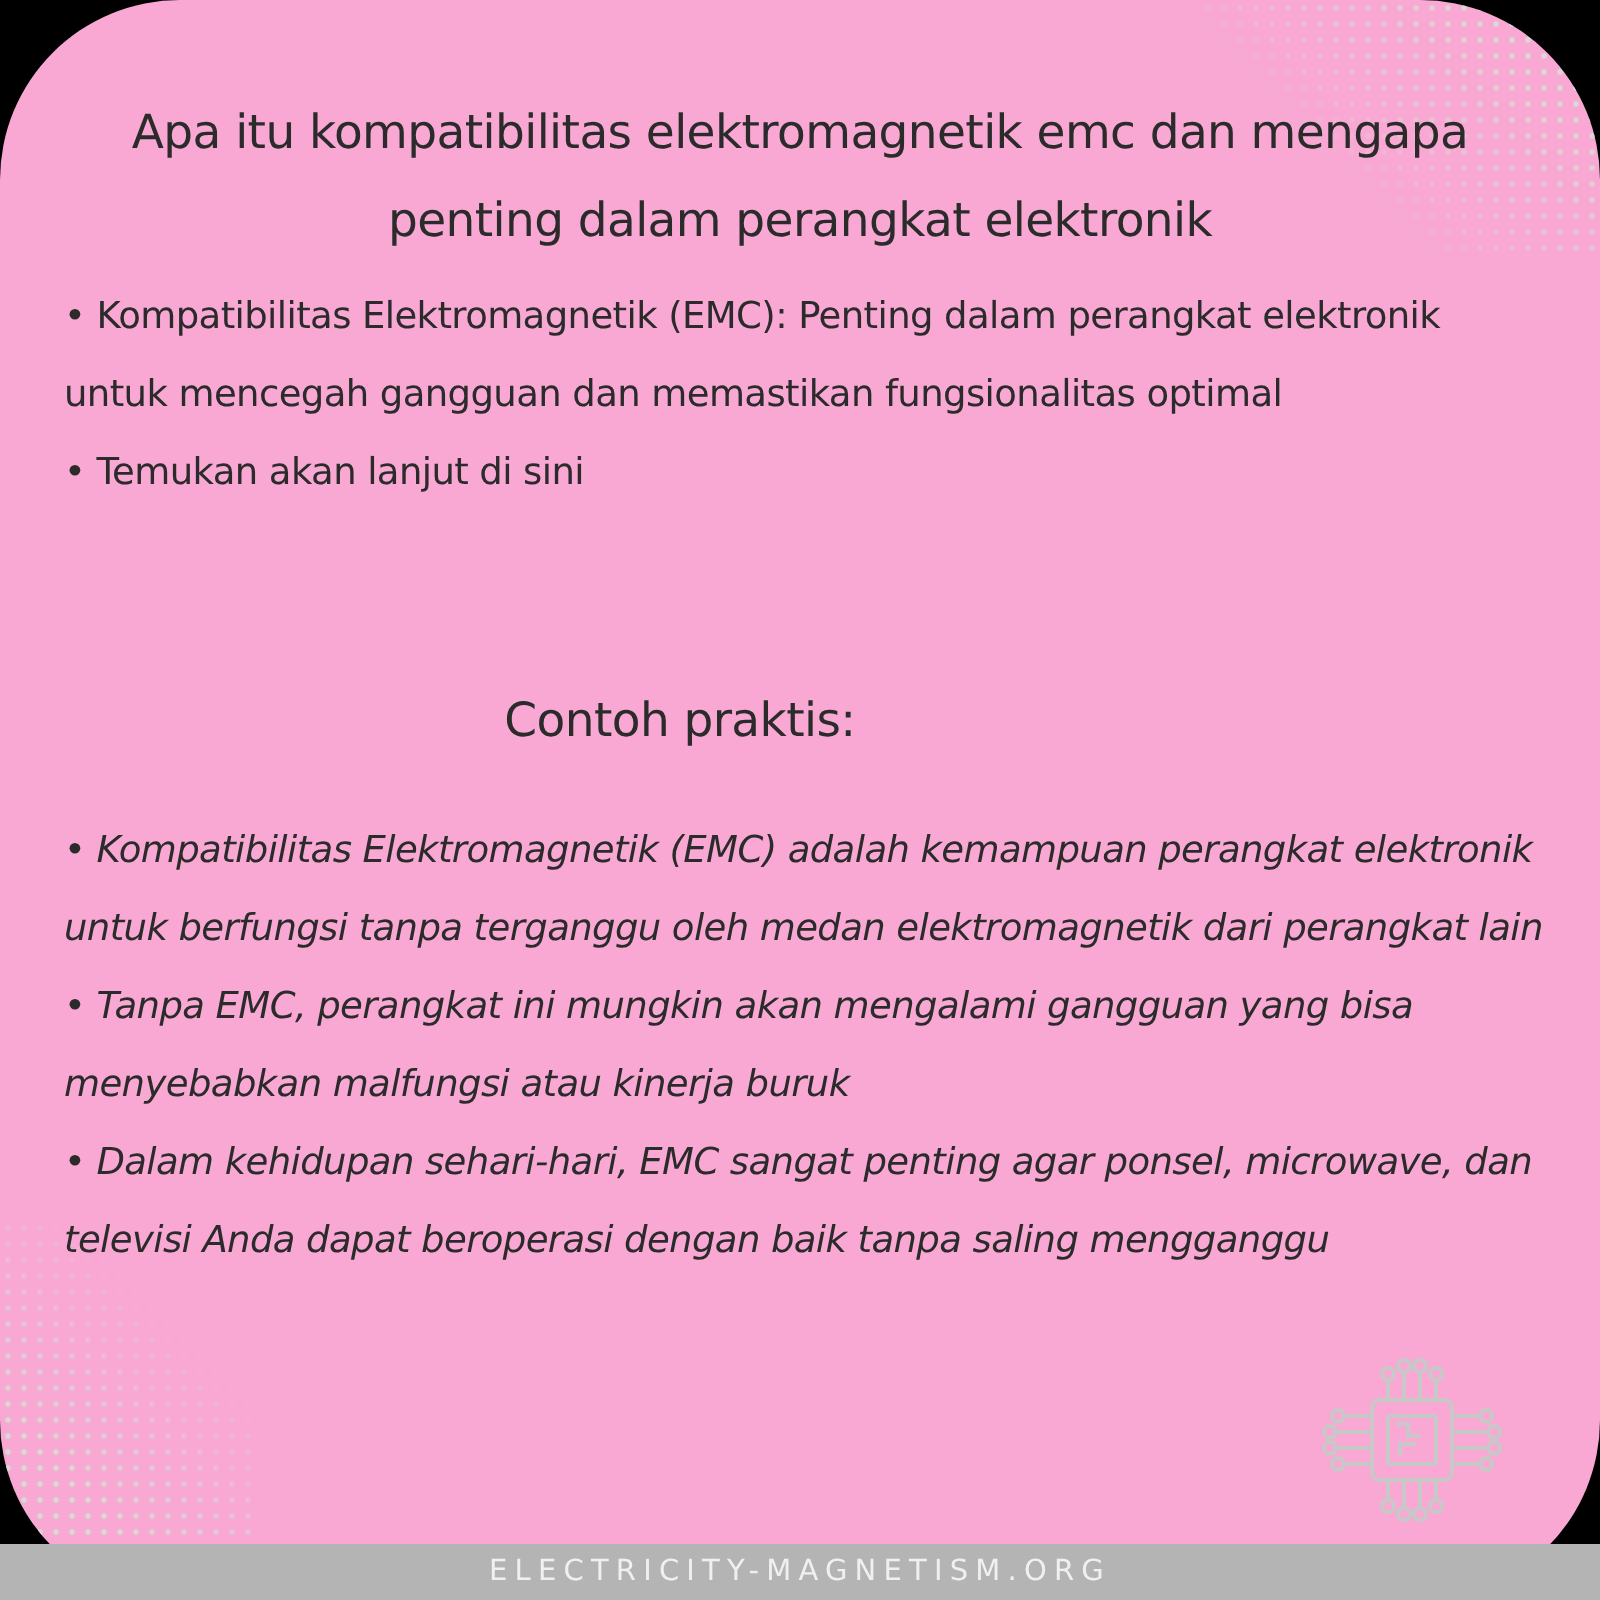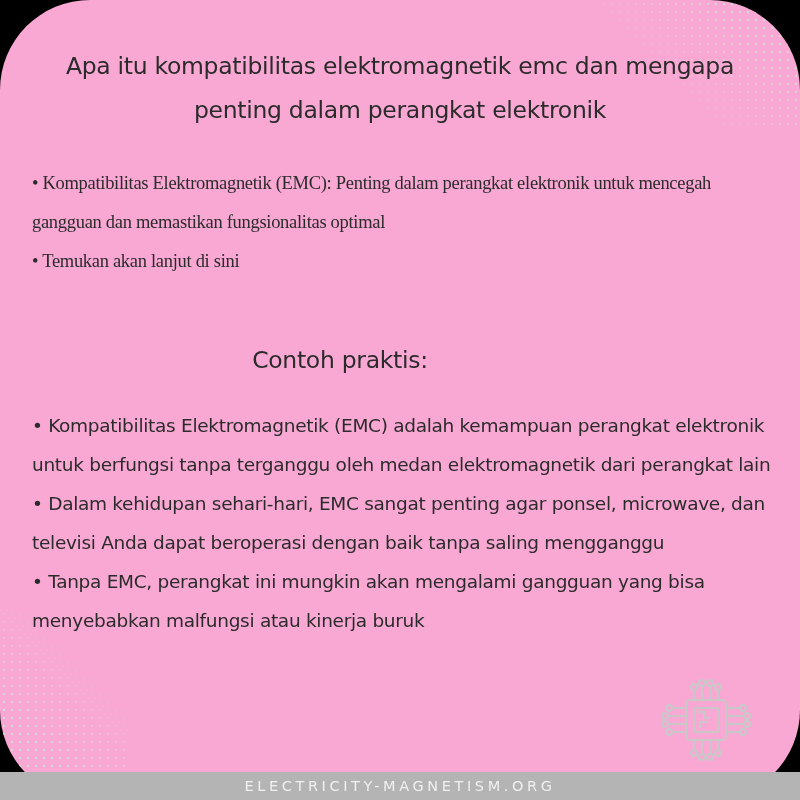--- a/index.html
+++ b/index.html
@@ -29,26 +29,26 @@
   .title {
     position: absolute; left: 40px; top: 44px; width: 720px;
     text-align: center; color: #2b2b2b; font-size: 23.5px; line-height: 44px;
     letter-spacing: -0.3px;
   }
   .block {
     position: absolute; left: 32px; width: 740px; color: #2b2b2b;
     font-size: 18.5px; line-height: 39px; letter-spacing: -0.3px;
   }
   .block p { margin: 0; }
-  .block1 { top: 164px; font-family: Liberation Serif, serif; }
+  .block1 { top: 139px; }
   .subhead {
     position: absolute; left: 0; top: 342px; width: 680px; text-align: center;
     color: #2b2b2b; font-size: 23.5px; line-height: 36px; letter-spacing: -0.3px;
   }
-  .block2 { top: 406px; }
+  .block2 { top: 406px; font-style: italic; }
   .chip-icon {
     position: absolute; right: 44px; bottom: 34px; width: 100px; height: 90px;
   }
   .footer {
     position: absolute; left: 0; bottom: 0; width: 800px; height: 28px;
     background: #b4b4b4;
   }
   .footer-text {
     position: absolute; left: 0; bottom: 0; width: 800px; height: 28px;
     text-align: center; line-height: 28px; color: #f0f0f0; font-size: 14.5px;
@@ -66,22 +66,22 @@
 
   <div class="block block1">
     <p>• Kompatibilitas Elektromagnetik (EMC): Penting dalam perangkat elektronik untuk mencegah gangguan dan memastikan fungsionalitas optimal</p>
     <p>• Temukan akan lanjut di sini</p>
   </div>
 
   <div class="subhead">Contoh praktis:</div>
 
   <div class="block block2">
     <p>• Kompatibilitas Elektromagnetik (EMC) adalah kemampuan perangkat elektronik untuk berfungsi tanpa terganggu oleh medan elektromagnetik dari perangkat lain</p>
+    <p>• Tanpa EMC, perangkat ini mungkin akan mengalami gangguan yang bisa menyebabkan malfungsi atau kinerja buruk</p>
     <p>• Dalam kehidupan sehari-hari, EMC sangat penting agar ponsel, microwave, dan televisi Anda dapat beroperasi dengan baik tanpa saling mengganggu</p>
-    <p>• Tanpa EMC, perangkat ini mungkin akan mengalami gangguan yang bisa menyebabkan malfungsi atau kinerja buruk</p>
   </div>
 
   <svg class="chip-icon" viewBox="0 0 100 90" fill="none" stroke="#c8c8c8" stroke-width="2">
     <rect x="30" y="24" width="40" height="40" rx="4"></rect>
     <rect x="38" y="32" width="24" height="24" rx="1"></rect>
     <path d="M42 36 h6 v6 h6 M44 52 v-6 h8"></path>
     <path d="M38 24 v-10 M46 24 v-14 M54 24 v-14 M62 24 v-10"></path>
     <circle cx="38" cy="11" r="3"></circle>
       <circle cx="46" cy="7" r="3"></circle>
       <circle cx="54" cy="7" r="3"></circle>

